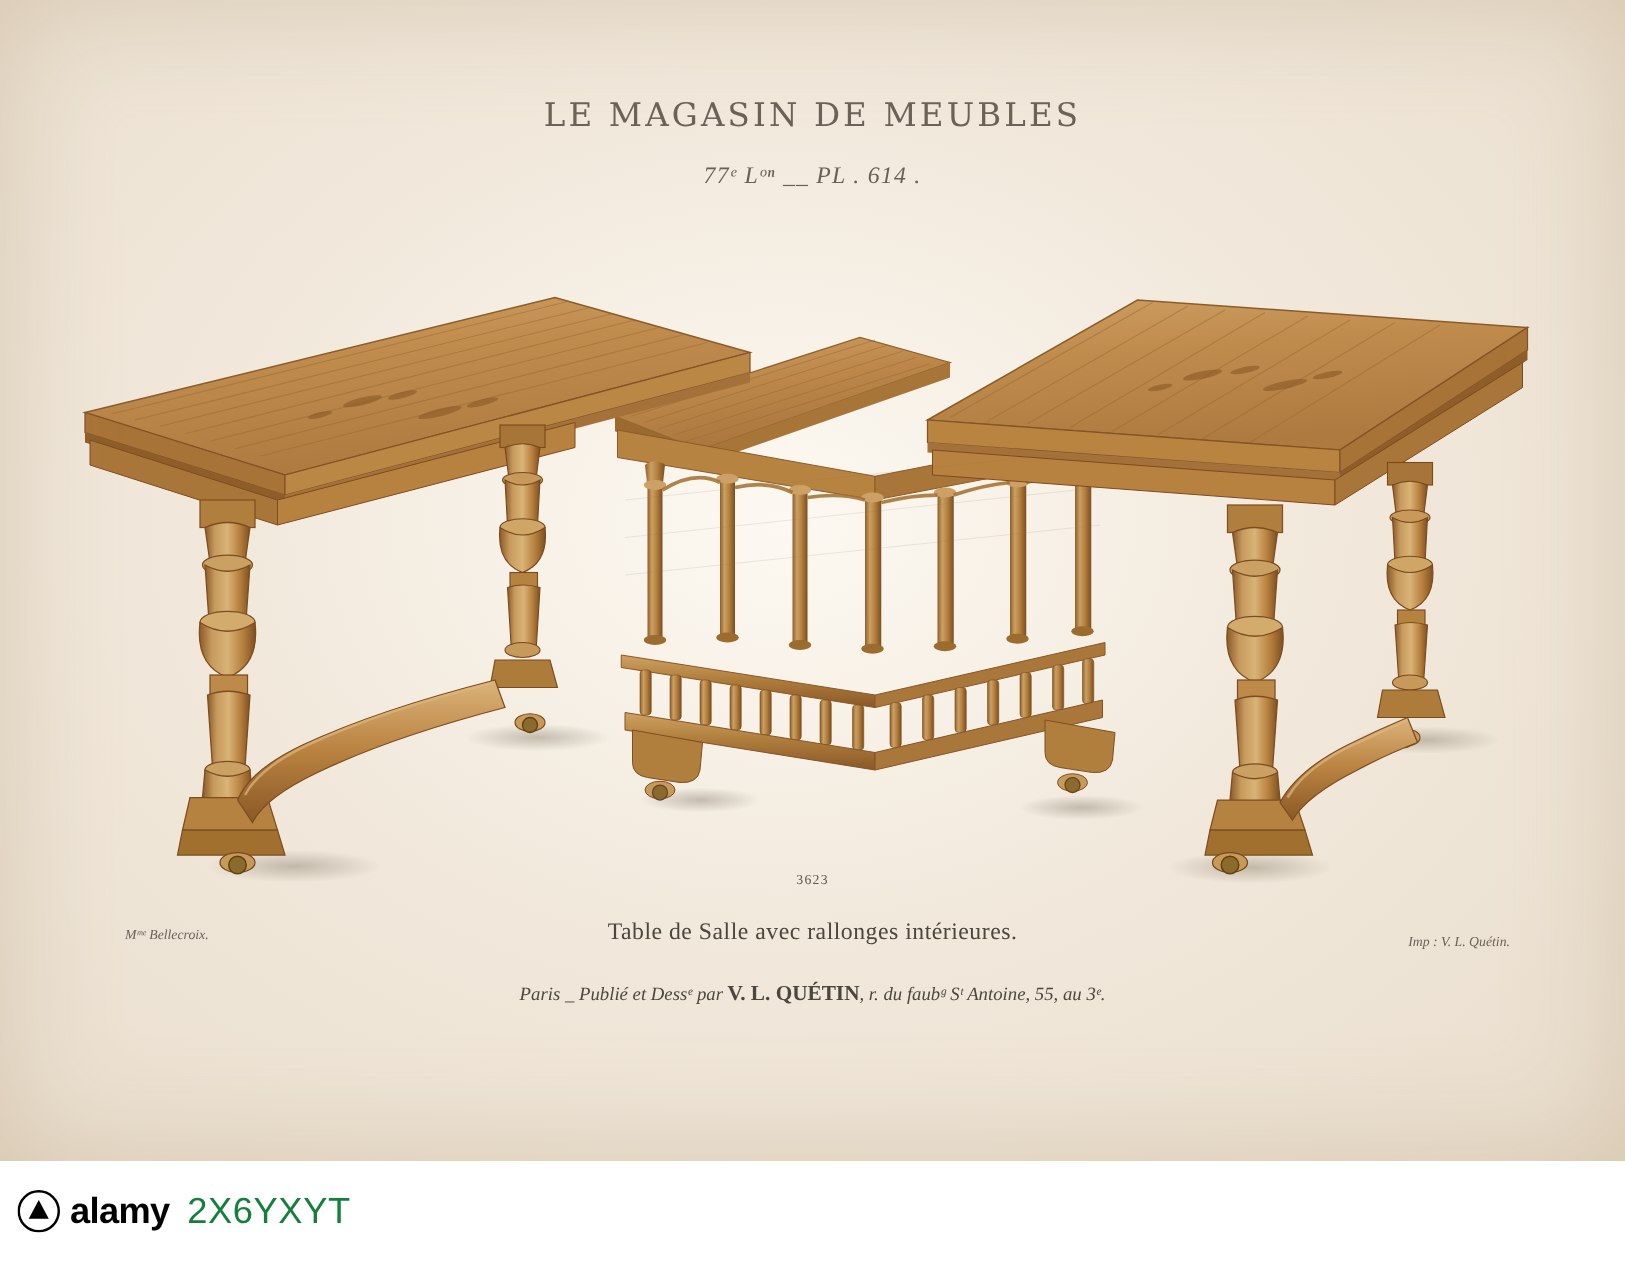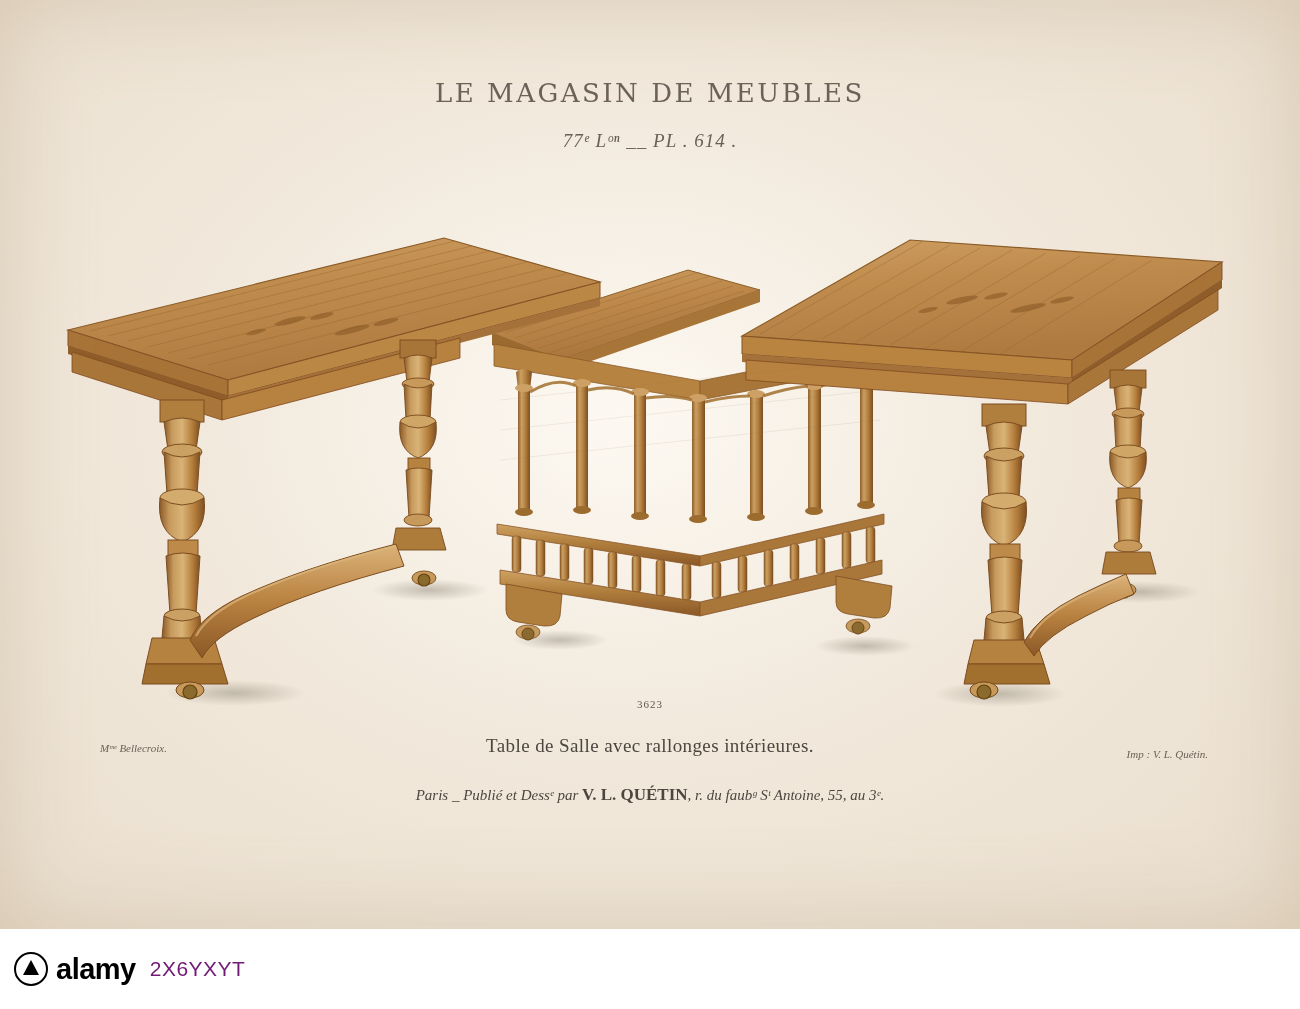--- a/index.html
+++ b/index.html
@@ -154,22 +154,22 @@
   }
   .stock-logo .mark {
     width: 34px; height: 34px;
     margin-right: 8px;
     position: relative;
   }
   .alamy-text { line-height: 1; }
   .image-id {
     margin-left: 14px;
     font-family: "Liberation Sans", sans-serif;
-    font-size: 21px;
-    color: #701a75;
+    font-size: 29px;
+    color: #15803d;
     letter-spacing: 0.5px;
   }
 </style>
 </head>
 <body>
 
 <div class="plate">
 
   <div class="illustration">
     <svg width="1300" height="929" viewBox="0 0 1300 929" xmlns="http://www.w3.org/2000/svg">

